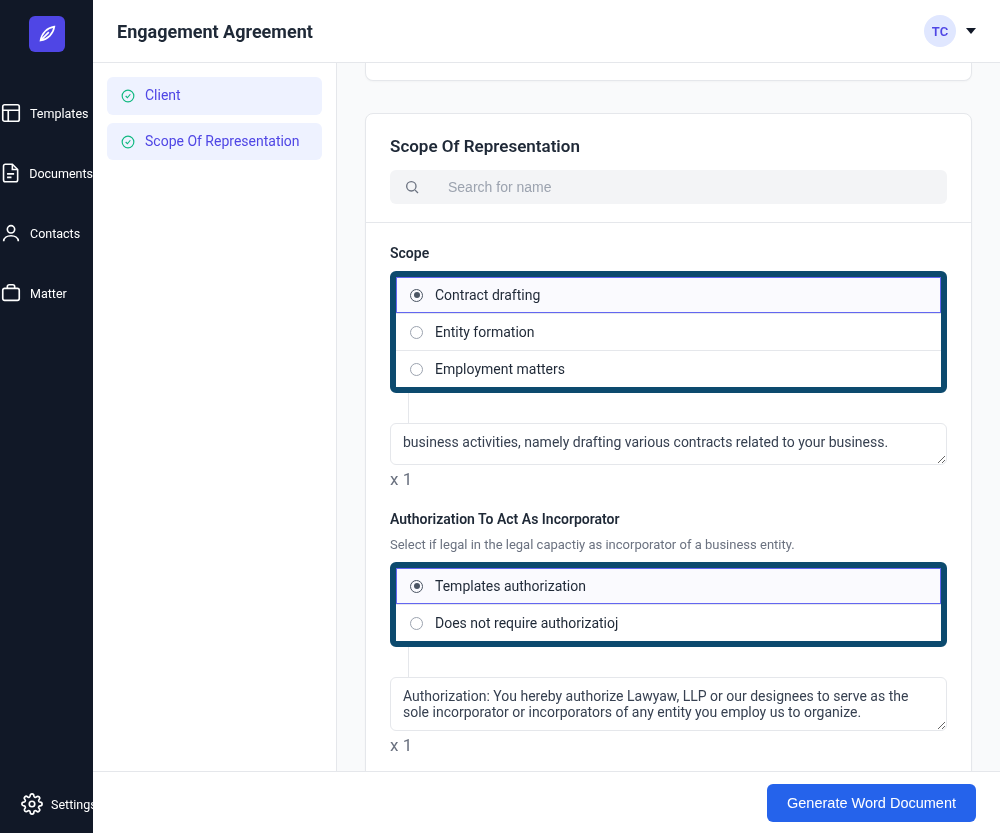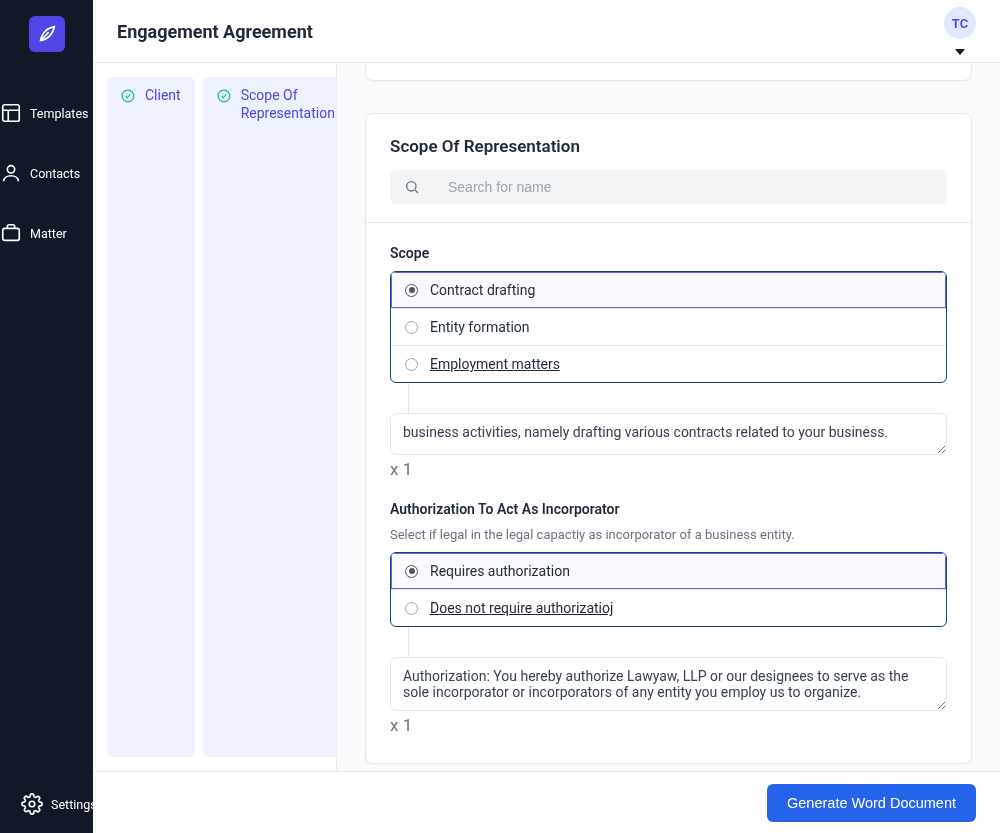--- a/index.html
+++ b/index.html
@@ -25,34 +25,34 @@
 
   
   .main { flex: 1; display: flex; flex-direction: column; min-width: 0; }
 
   
   .topbar {
     height: 63px; border-bottom: 1px solid #e5e7eb; display: flex; align-items: center;
     padding: 0 24px; justify-content: space-between;
   }
   .topbar h1 { font-size: 18px; font-weight: 700; }
-  .user-chip { display: flex; align-items: center; gap: 10px; cursor: pointer; flex-direction: column; }
+  .user-chip { display: flex; align-items: center; gap: 10px; cursor: pointer; }
   .avatar {
     width: 32px; height: 32px; border-radius: 50%; background: #e0e7ff; color: #4f46e5;
     display: flex; align-items: center; justify-content: center; font-size: 13px; font-weight: 600;
   }
   .caret-down { width: 0; height: 0; border-left: 5px solid transparent; border-right: 5px solid transparent; border-top: 6px solid #111827; }
 
   
   .body { flex: 1; display: flex; min-height: 0; background: #fff; }
 
   
   .sections {
     width: 244px; flex: 0 0 244px; border-right: 1px solid #e5e7eb;
-    padding: 14px; display: flex; flex-direction: row; gap: 8px;
+    padding: 14px; display: flex; flex-direction: column; gap: 8px;
   }
   .section-pill {
     background: #eef2ff; border-radius: 6px; padding: 10px 14px;
     display: flex; gap: 10px; align-items: flex-start; cursor: pointer;
     color: #4f46e5; font-size: 14px; line-height: 1.25;
   }
   .section-pill svg { width: 14px; height: 14px; stroke: #10b981; flex: 0 0 14px; margin-top: 2px; }
 
   
   .content-wrap { flex: 1; overflow-y: auto; background: #f9fafb; padding: 0 28px 28px; }
@@ -74,26 +74,26 @@
   }
   .search svg { width: 16px; height: 16px; stroke: #6b7280; fill: none; stroke-width: 2; }
   .search input { border: none; background: transparent; outline: none; flex: 1; font-size: 14px; color: #374151; }
   .search input::placeholder { color: #9ca3af; }
 
   .card-body { padding: 22px 24px 6px; }
   .field-block { margin-bottom: 22px; }
   .field-label { font-size: 14px; font-weight: 600; margin-bottom: 10px; }
   .field-hint  { font-size: 13px; color: #6b7280; margin: 4px 0 10px; }
 
-  .option-list { border: 1px solid #0c4a6e; border-radius: 6px; overflow: hidden; }
+  .option-list { border: 6px solid #0c4a6e; border-radius: 6px; overflow: hidden; }
   .option {
     display: flex; align-items: center; gap: 12px; padding: 10px 14px;
     border-bottom: 1px solid #e5e7eb; font-size: 14px; cursor: pointer;
   }
-  .option:last-child { border-bottom: none; text-decoration: underline; }
+  .option:last-child { border-bottom: none; }
   .option.selected { box-shadow: inset 0 0 0 1px #6366f1; background: #fafafe; }
   .radio {
     width: 13px; height: 13px; border-radius: 50%; border: 1.5px solid #9ca3af;
     display: flex; align-items: center; justify-content: center;
   }
   .option.selected .radio { border-color: #4b5563; }
   .option.selected .radio::after { content: ""; width: 6px; height: 6px; border-radius: 50%; background: #4b5563; }
 
   .connector { width: 1px; height: 30px; background: #e5e7eb; margin-left: 18px; }
   .textarea {
@@ -122,20 +122,27 @@
         <path d="M14 10 5 19"></path>
       </svg>
   </div>
 
   <div class="nav-item">
     <svg viewBox="0 0 24 24">
         <rect x="3" y="3" width="18" height="18" rx="2"></rect>
         <path d="M3 9h18M9 9v12"></path>
       </svg>
     <span class="nav-label">Templates</span>
+  </div>
+  <div class="nav-item">
+    <svg viewBox="0 0 24 24">
+        <path d="M14 2H6a2 2 0 0 0-2 2v16a2 2 0 0 0 2 2h12a2 2 0 0 0 2-2V8z"></path>
+        <path d="M14 2v6h6M8 13h8M8 17h5"></path>
+      </svg>
+    <span class="nav-label">Documents</span>
   </div>
   <div class="nav-item">
     <svg viewBox="0 0 24 24">
         <circle cx="12" cy="8" r="4"></circle>
         <path d="M4 21c0-4 4-6 8-6s8 2 8 6"></path>
       </svg>
     <span class="nav-label">Contacts</span>
   </div>
   <div class="nav-item">
     <svg viewBox="0 0 24 24">
@@ -222,21 +229,21 @@
             <textarea class="textarea" rows="1" style="">business activities, namely drafting various contracts related to your business.</textarea>
             <div class="counter">x 1</div>
           </div>
 
           <div class="field-block">
             <div class="field-label">Authorization To Act As Incorporator</div>
             <div class="field-hint">Select if legal in the legal capactiy as incorporator of a business entity.</div>
             <div class="option-list">
               <div class="option selected">
                   <span class="radio"></span>
-                  <span>Requires authorization</span>
+                  <span>Templates authorization</span>
                 </div>
               <div class="option">
                   <span class="radio"></span>
                   <span>Does not require authorizatioj</span>
                 </div>
             </div>
             <div class="connector"></div>
             <textarea class="textarea" rows="2" style="">Authorization: You hereby authorize Lawyaw, LLP or our designees to serve as the sole incorporator or incorporators of any entity you employ us to organize.</textarea>
             <div class="counter">x 1</div>
           </div>

